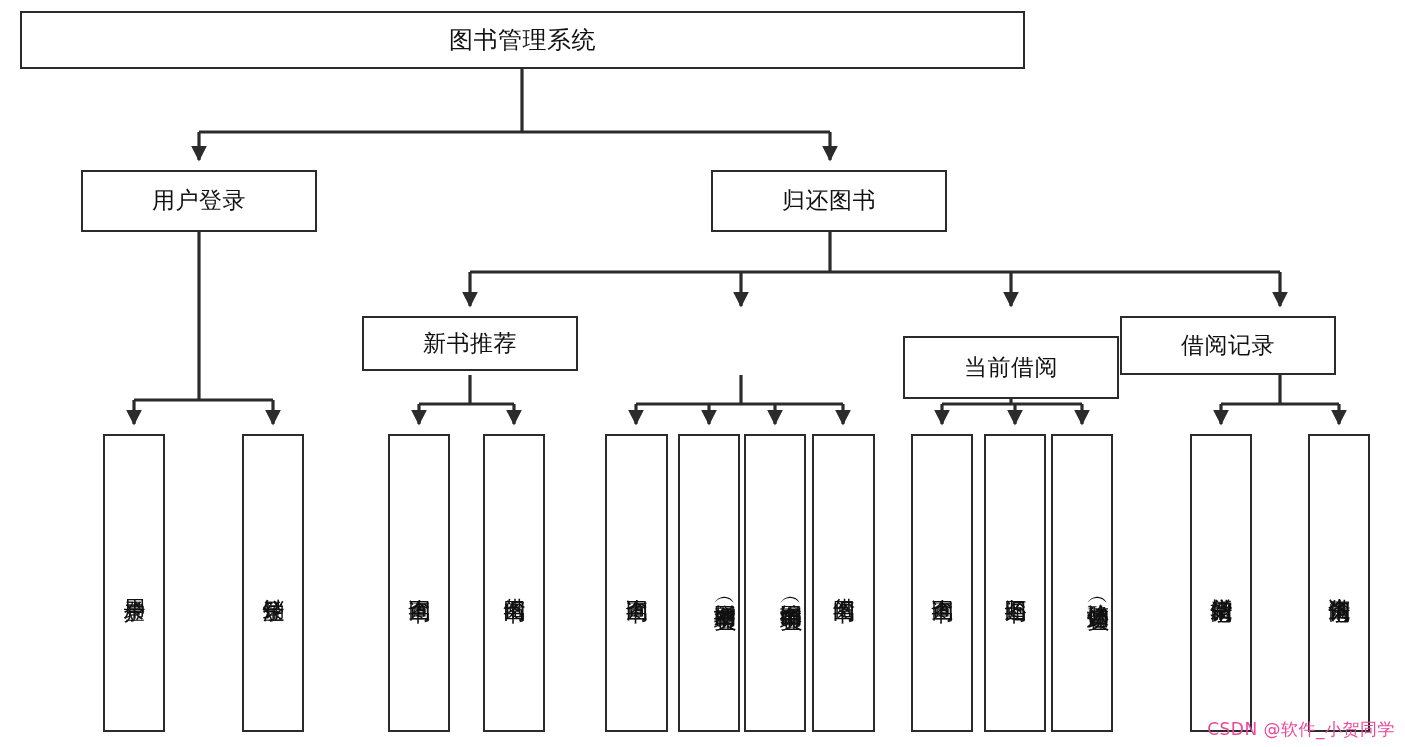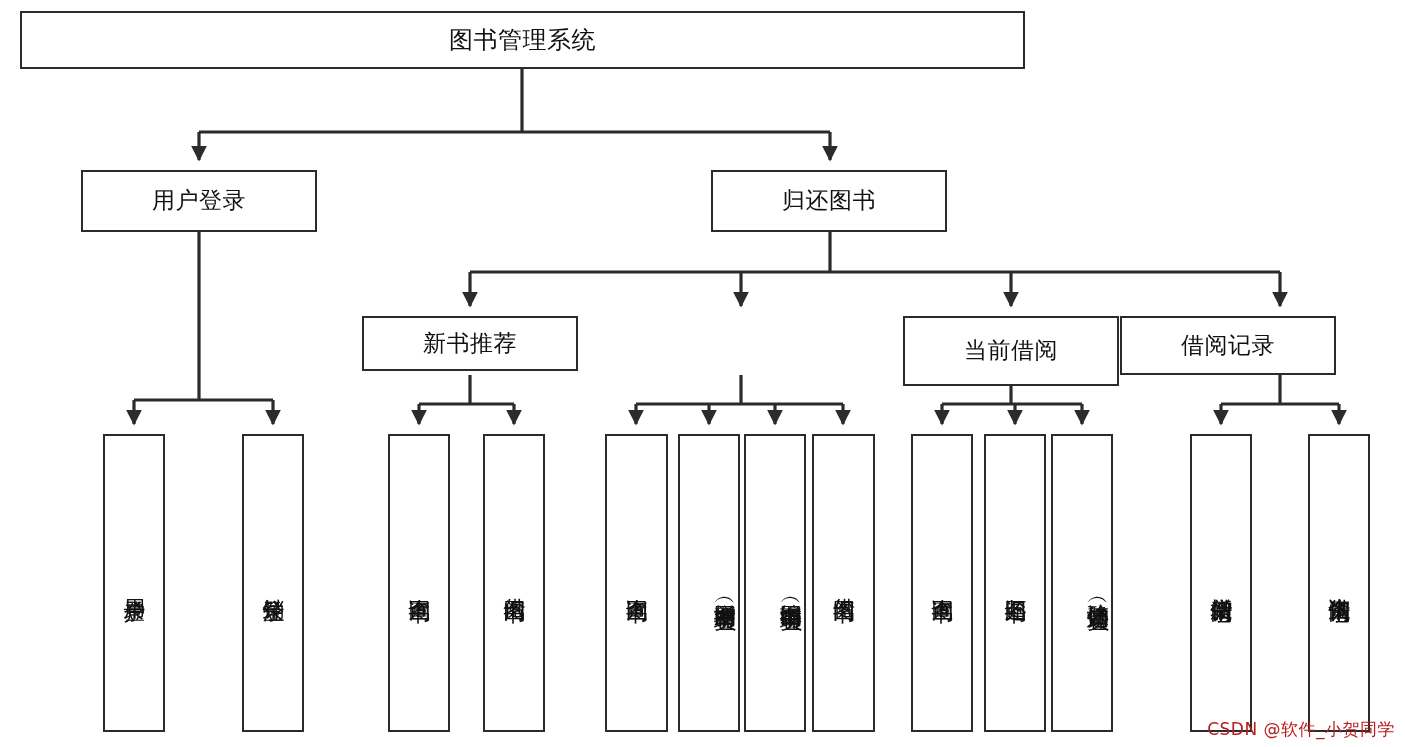--- a/index.html
+++ b/index.html
@@ -57,21 +57,21 @@
   }
   .node.v.mid {
     align-items: center;
     padding-top: 0;
   }
   .watermark {
     position: absolute;
     right: 10px;
     bottom: 6px;
     font-size: 17px;
-    color: #b91c1c;
+    color: #ec4899;
     white-space: nowrap;
     letter-spacing: 0.5px;
   }
 </style>
 </head>
 <body>
 
 <div id="canvas">
 
   <svg class="wires" viewBox="0 0 1405 747" xmlns="http://www.w3.org/2000/svg">
@@ -131,21 +131,21 @@
   <div class="node h" style="left:81px; top:170px; width:236px; height:62px;">
     <span>用户登录</span>
   </div>
   <div class="node h" style="left:711px; top:170px; width:236px; height:62px;">
     <span>归还图书</span>
   </div>
 
   <div class="node h" style="left:362px; top:316px; width:216px; height:55px;">
     <span>新书推荐</span>
   </div>
-  <div class="node h" style="left:903px; top:316px; width:216px; height:70px;">
+  <div class="node h" style="left:903px; top:336px; width:216px; height:63px;">
     <span>当前借阅</span>
   </div>
   <div class="node h" style="left:1120px; top:316px; width:216px; height:59px;">
     <span>借阅记录</span>
   </div>
 
   <div class="node v mid" style="left:103px; top:434px; width:62px; height:298px;">
     <span>用户登录</span>
   </div>
   <div class="node v mid" style="left:242px; top:434px; width:62px; height:298px;">

